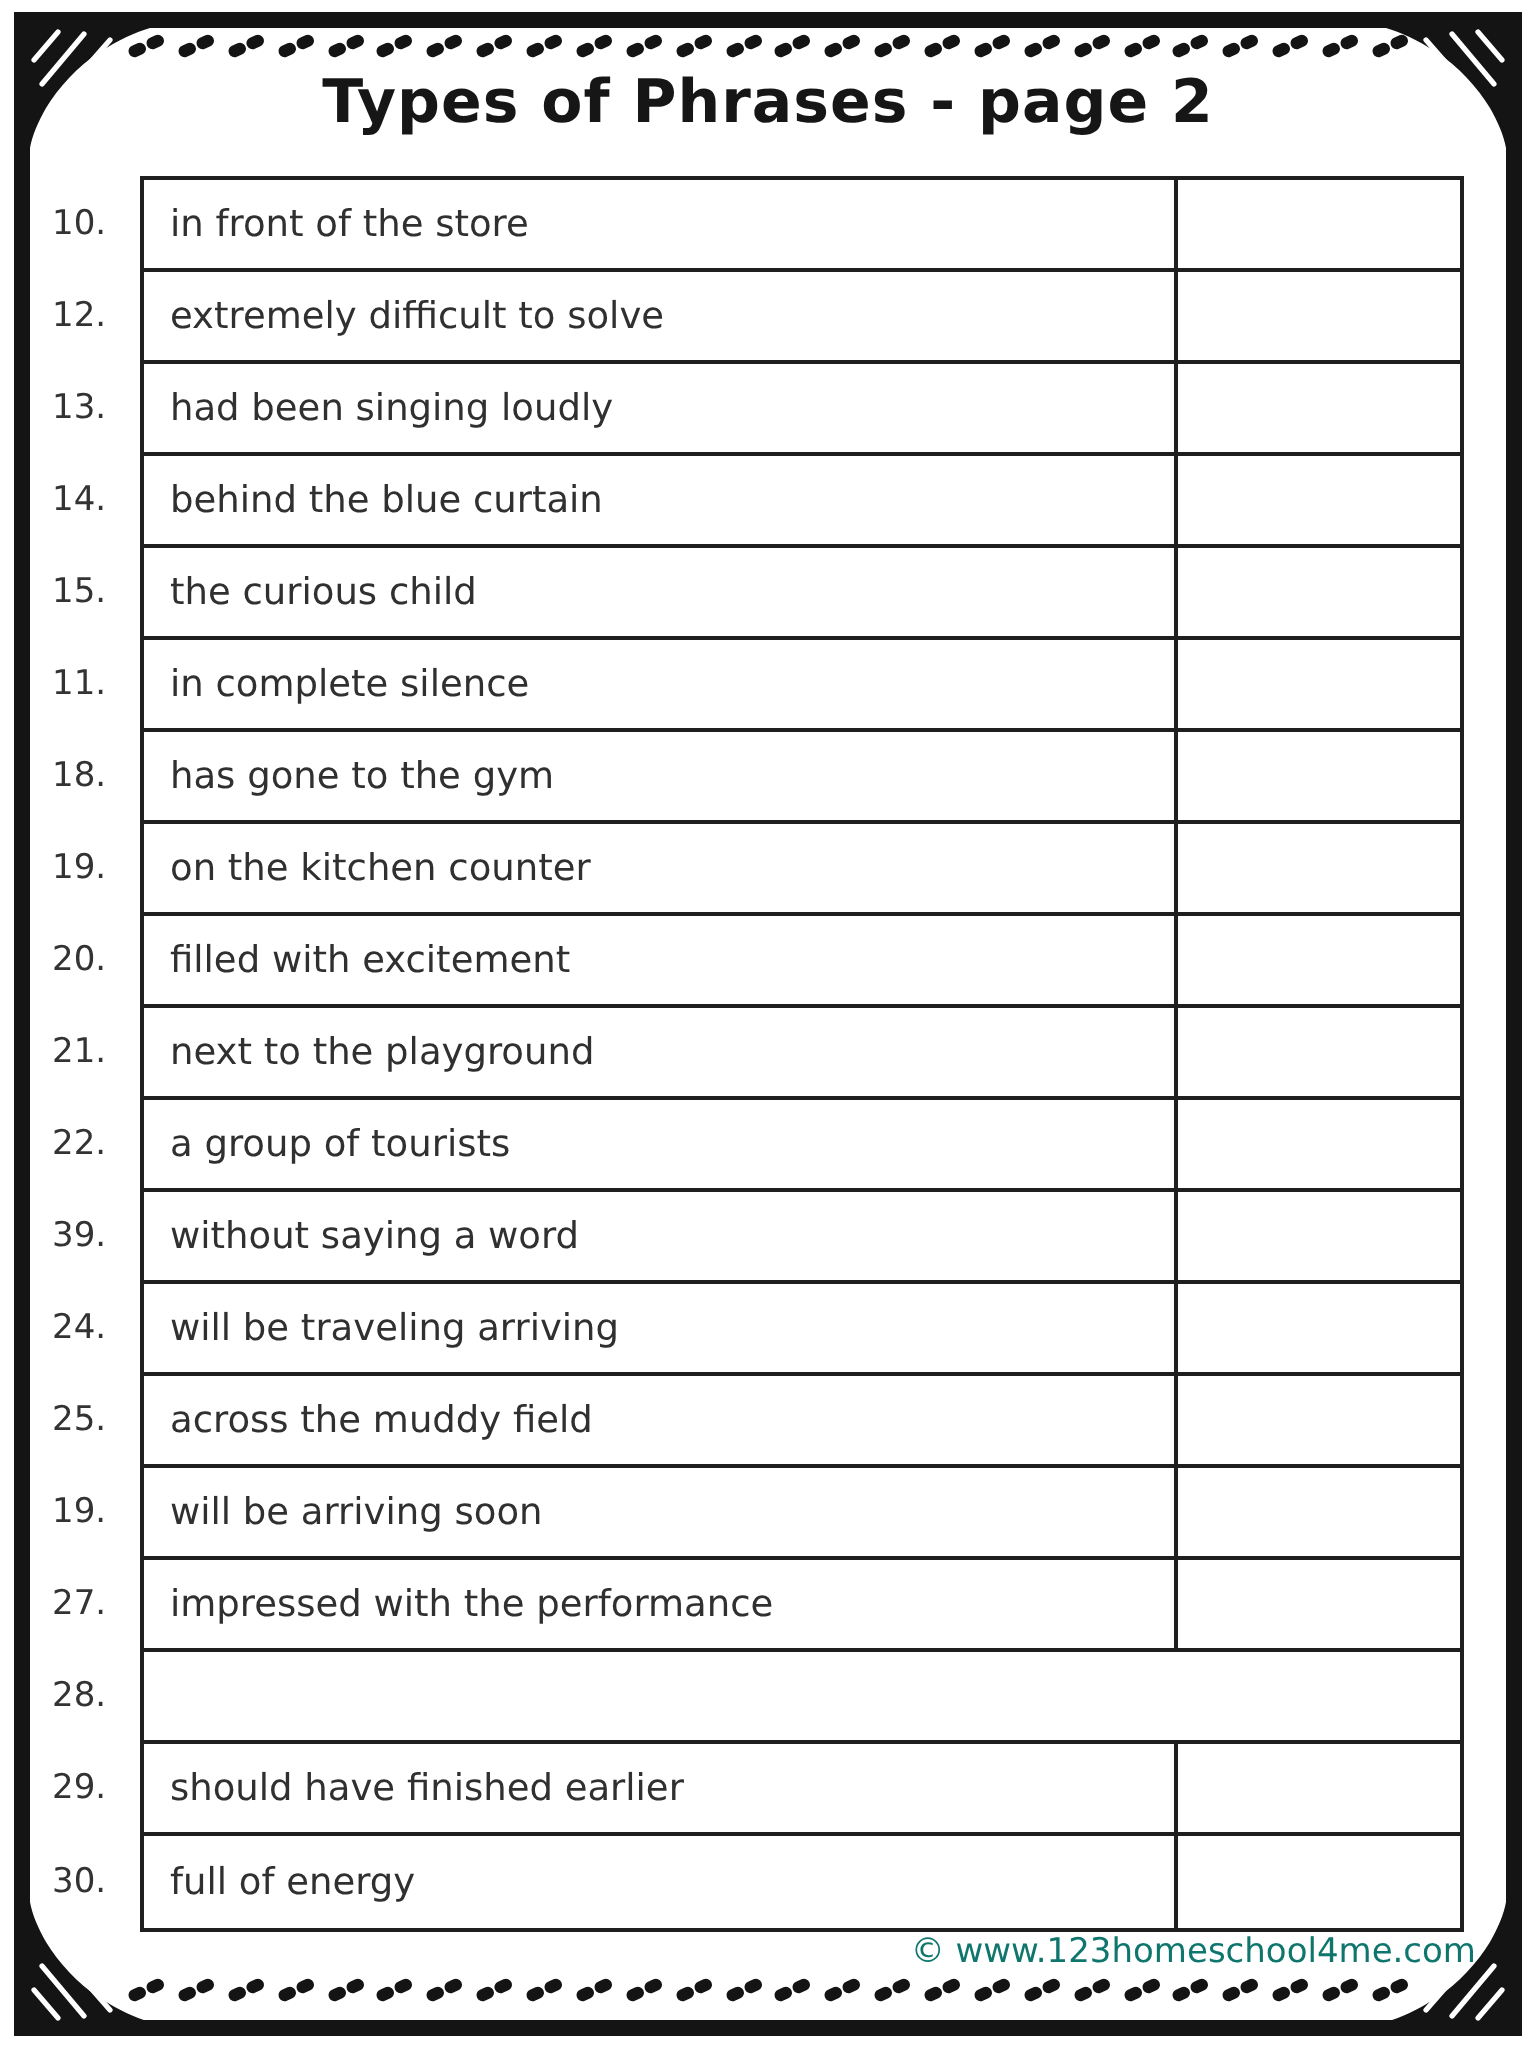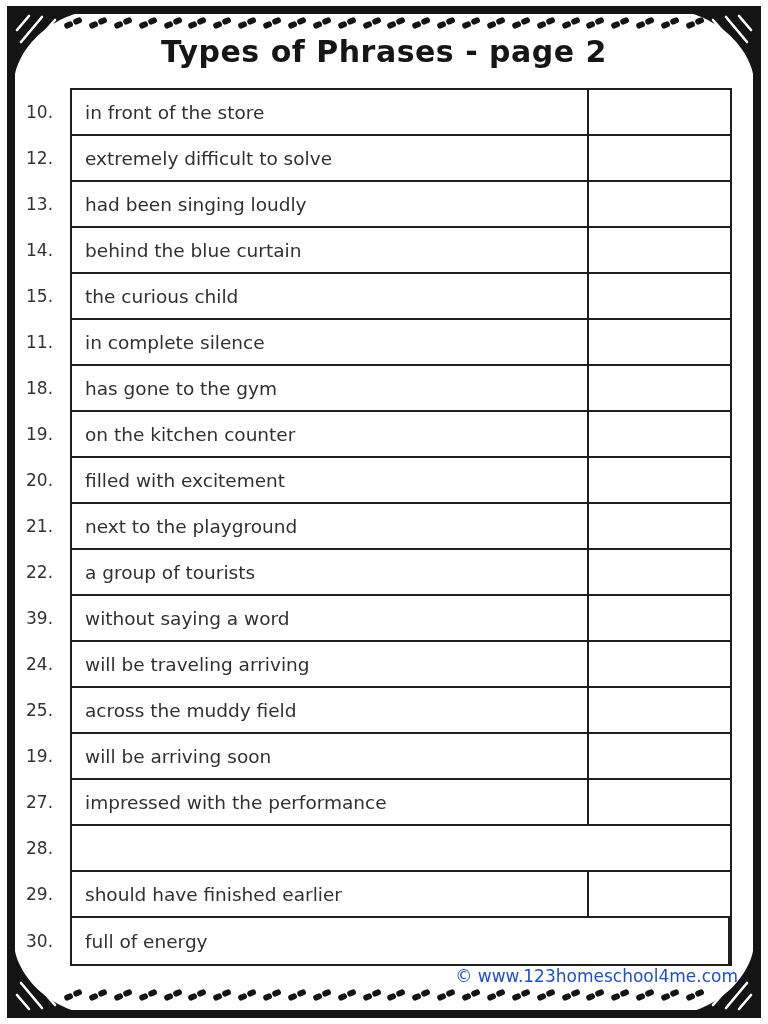--- a/index.html
+++ b/index.html
@@ -38,35 +38,35 @@
     position: absolute; top: 34px; left: 0; width: 100%;
     text-align: center; font-size: 30px; font-weight: bold;
     letter-spacing: 0.5px; color: #161616;
   }
   
   .wtable {
     position: absolute; left: 70px; top: 88px; width: 662px;
     border: 2px solid #1f1f1f; background: #ffffff;
   }
   .trow { position: relative; display: flex; height: 46px; border-bottom: 2px solid #1f1f1f; }
-  .trow:last-child { border-bottom: none; flex-direction: column; }
+  .trow:last-child { border-bottom: none; }
   .num {
     position: absolute; left: -46px; width: 40px; top: 0; height: 100%;
     display: flex; align-items: center; font-size: 17px; color: #333;
   }
   .phrase {
     flex: 1; border-right: 2px solid #1f1f1f;
     display: flex; align-items: center; padding-left: 13px;
     font-size: 18.5px; color: #303030; white-space: nowrap; overflow: hidden;
   }
   .answer { width: 141px; }
   
   .footer {
     position: absolute; top: 966px; right: 30px;
-    font-size: 17px; color: #1d4ed8;
+    font-size: 17px; color: #0f766e;
   }
 </style>
 </head>
 <body>
 
 <div class="page">
 
   <div class="frame"></div>
 
   <svg class="corner tl" viewBox="0 0 62 62">

